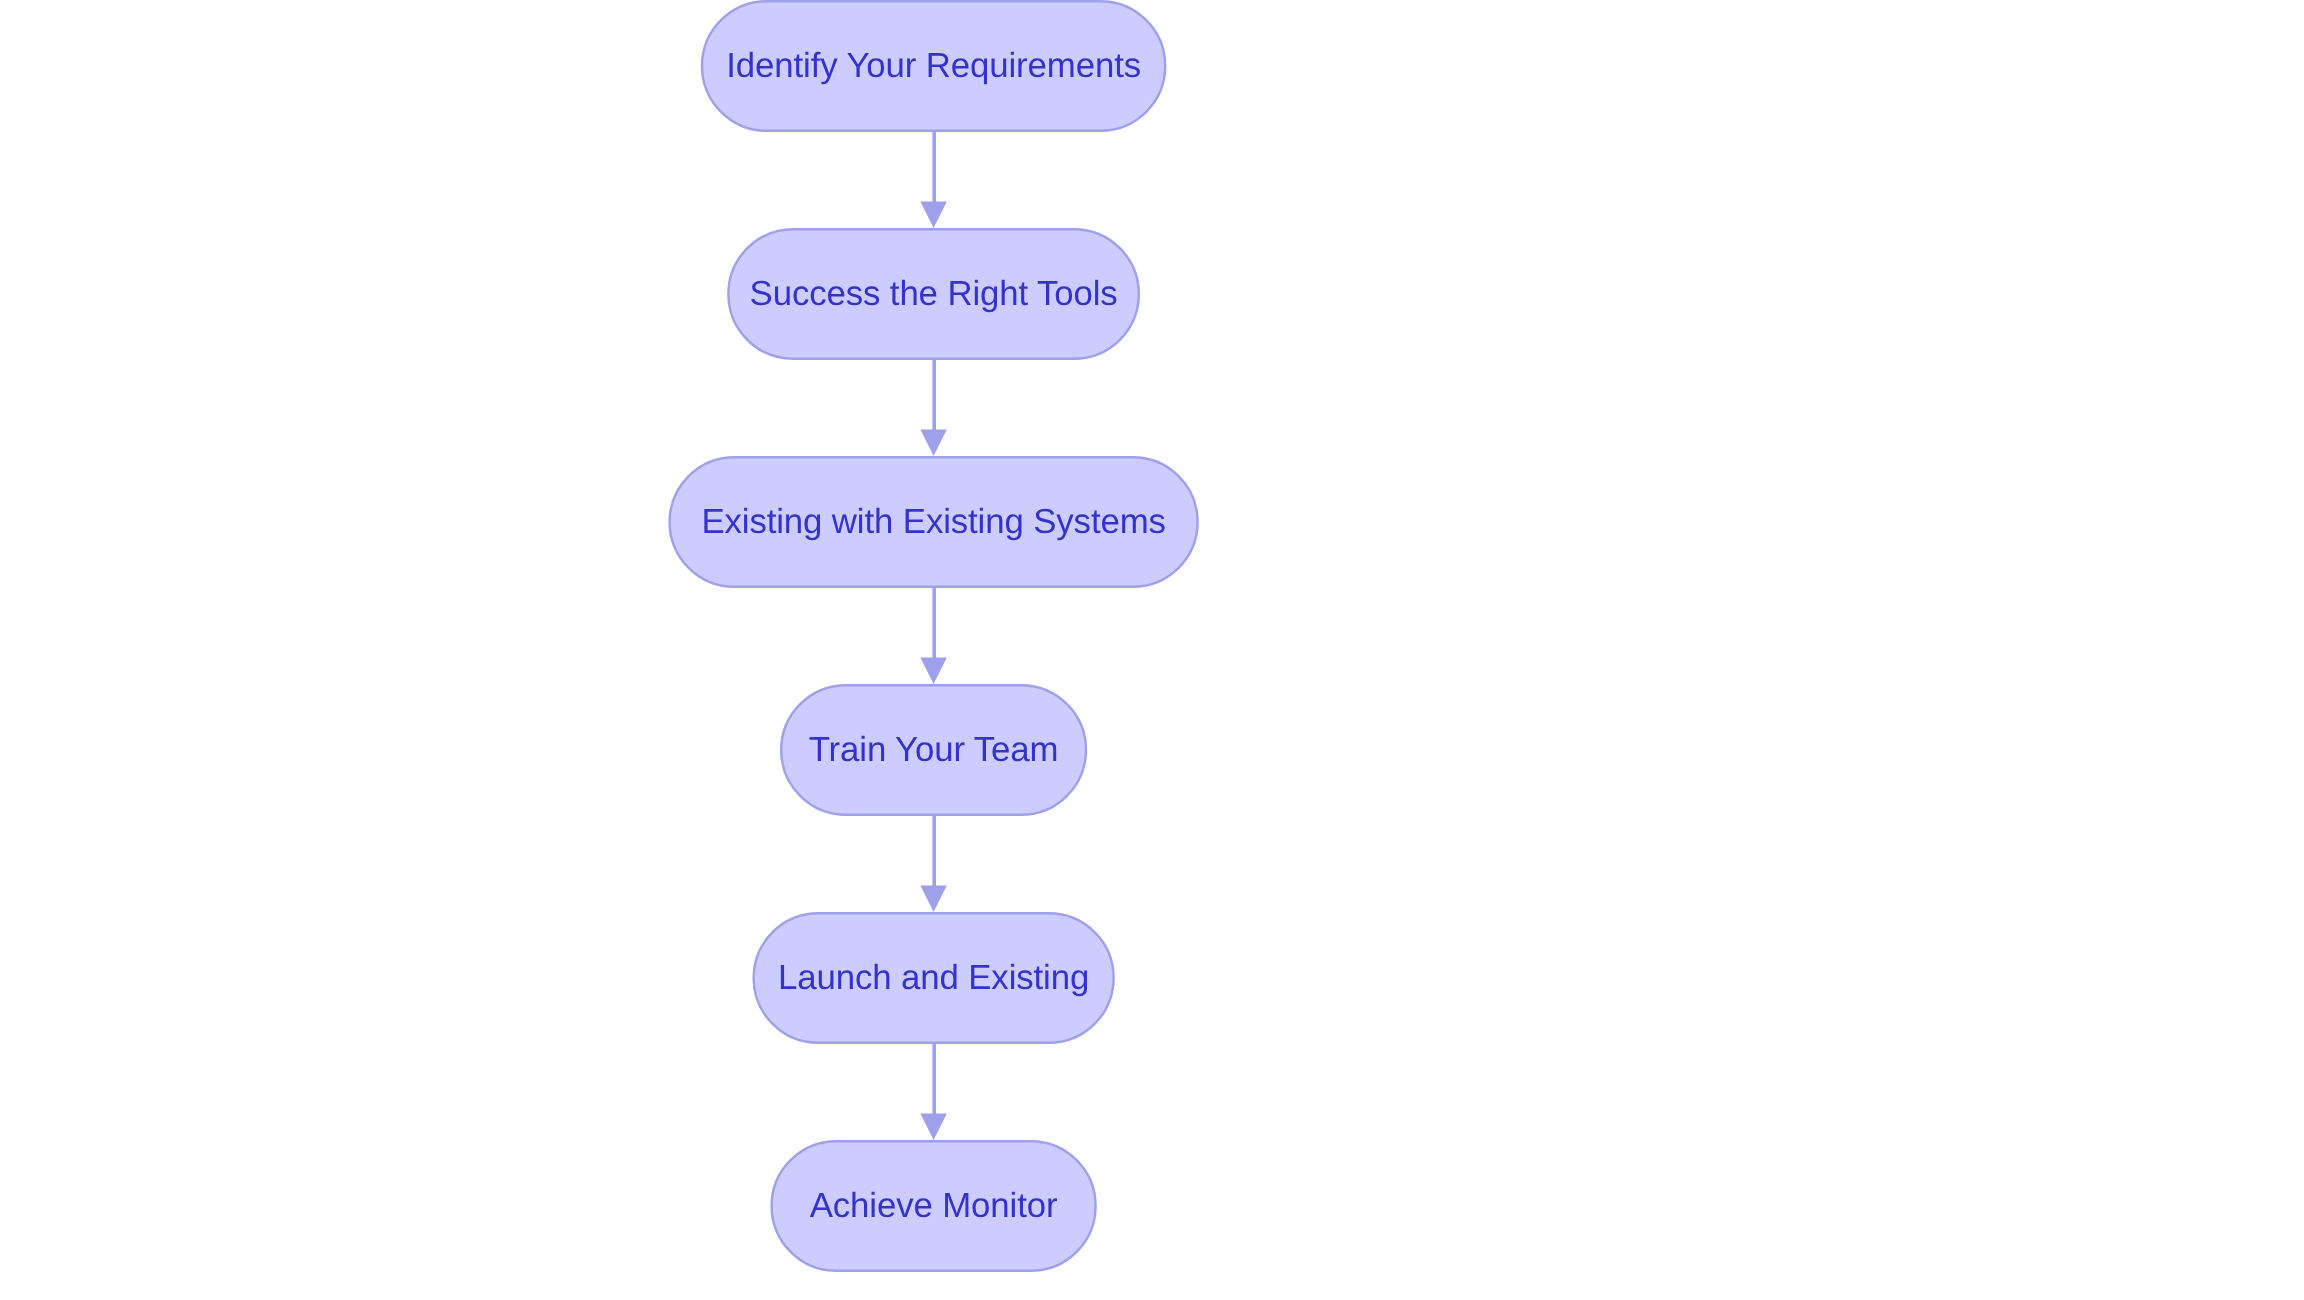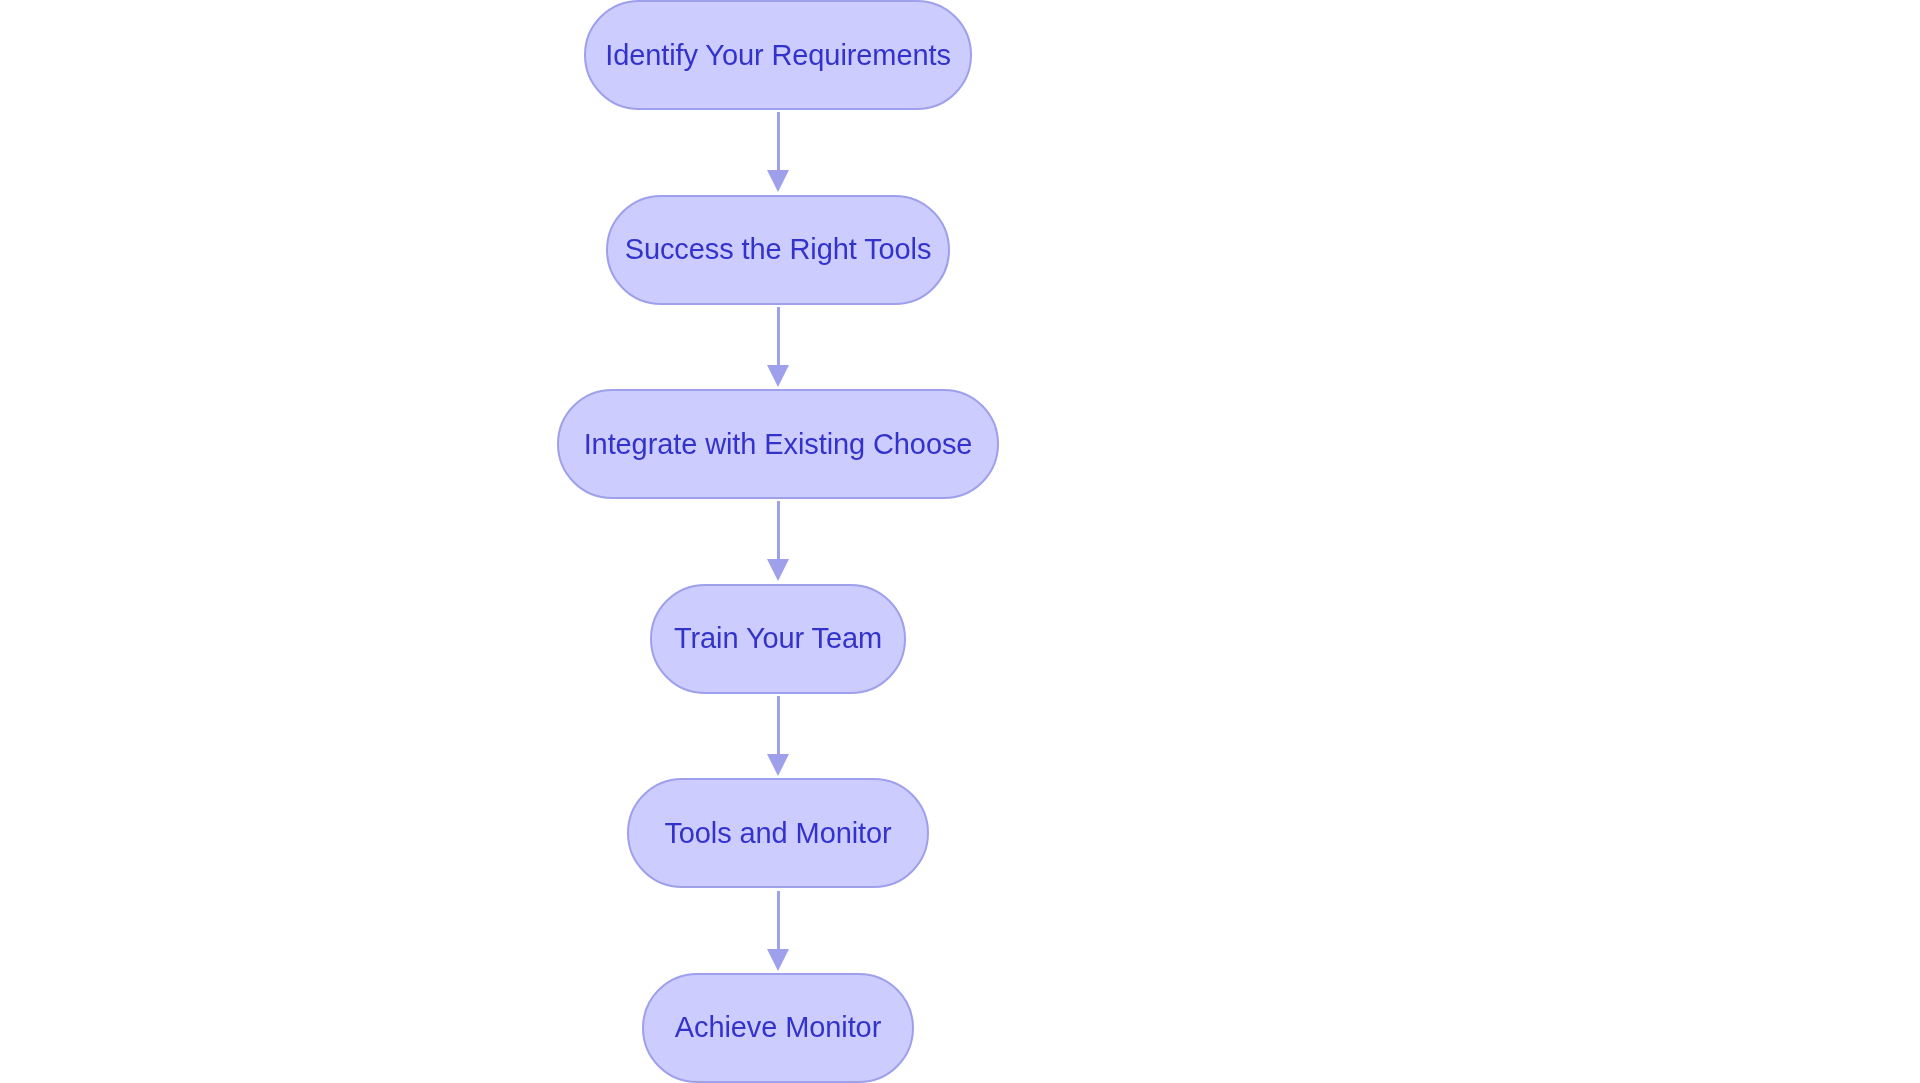--- a/index.html
+++ b/index.html
@@ -15,21 +15,21 @@
     overflow: hidden;
   }
 
   #flowchart {
     position: relative;
     width: 1556px;
     height: 1083px;
     display: flex;
     flex-direction: column;
     align-items: center;
-    justify-content: space-between;
+    justify-content: flex-start;
   }
 
   .node {
     box-sizing: border-box;
     height: 110px;
     background: #CCCCFF;
     border: 2px solid #9FA0EC;
     border-radius: 55px;
     display: flex;
     align-items: center;
@@ -101,39 +101,39 @@
   <div class="node w-1">
     <span class="node-label">Success the Right Tools</span>
   </div>
 
   <div class="connector">
     <div class="shaft"></div>
     <div class="arrowhead"></div>
   </div>
 
   <div class="node w-2">
-    <span class="node-label">Integrate with Existing Choose</span>
+    <span class="node-label">Existing with Existing Systems</span>
   </div>
 
   <div class="connector">
     <div class="shaft"></div>
     <div class="arrowhead"></div>
   </div>
 
   <div class="node w-3">
     <span class="node-label">Train Your Team</span>
   </div>
 
   <div class="connector">
     <div class="shaft"></div>
     <div class="arrowhead"></div>
   </div>
 
   <div class="node w-4">
-    <span class="node-label">Tools and Monitor</span>
+    <span class="node-label">Launch and Existing</span>
   </div>
 
   <div class="connector">
     <div class="shaft"></div>
     <div class="arrowhead"></div>
   </div>
 
   <div class="node w-5">
     <span class="node-label">Achieve Monitor</span>
   </div>

